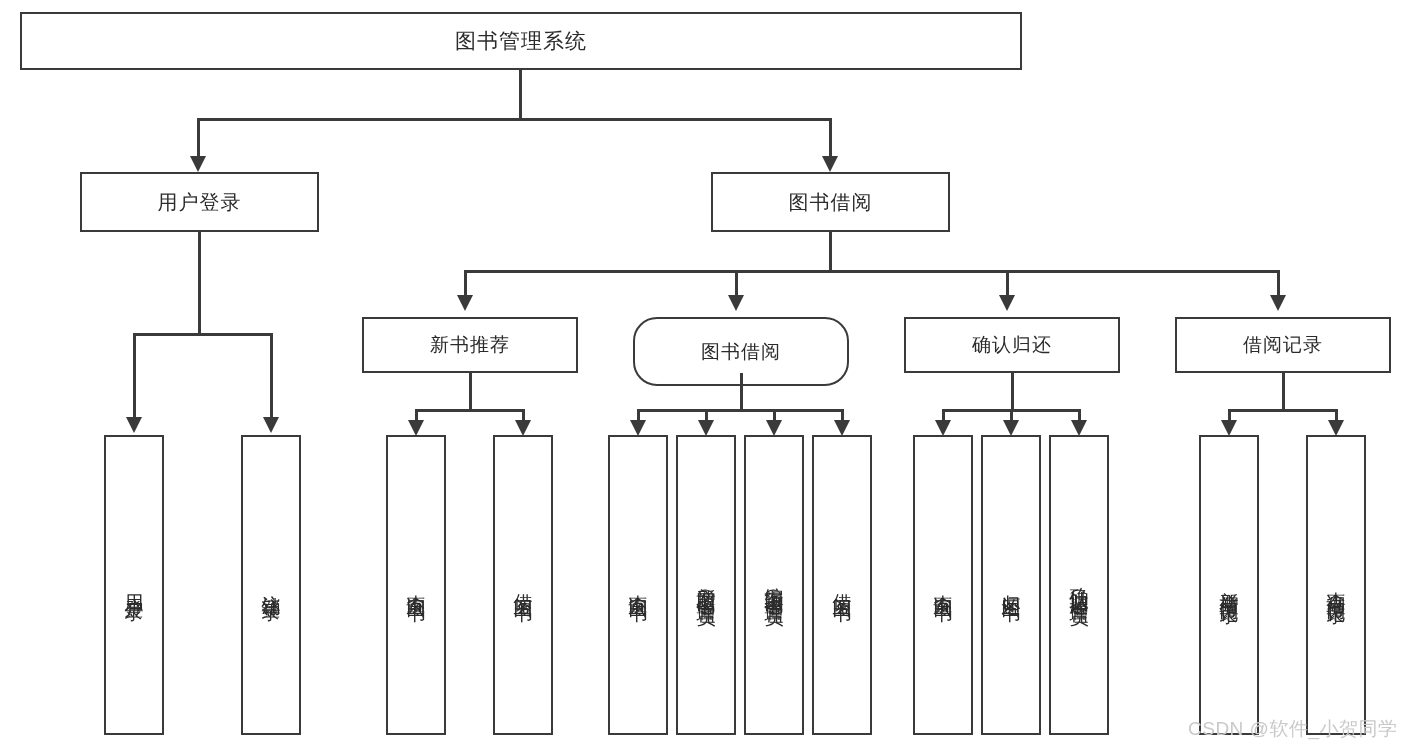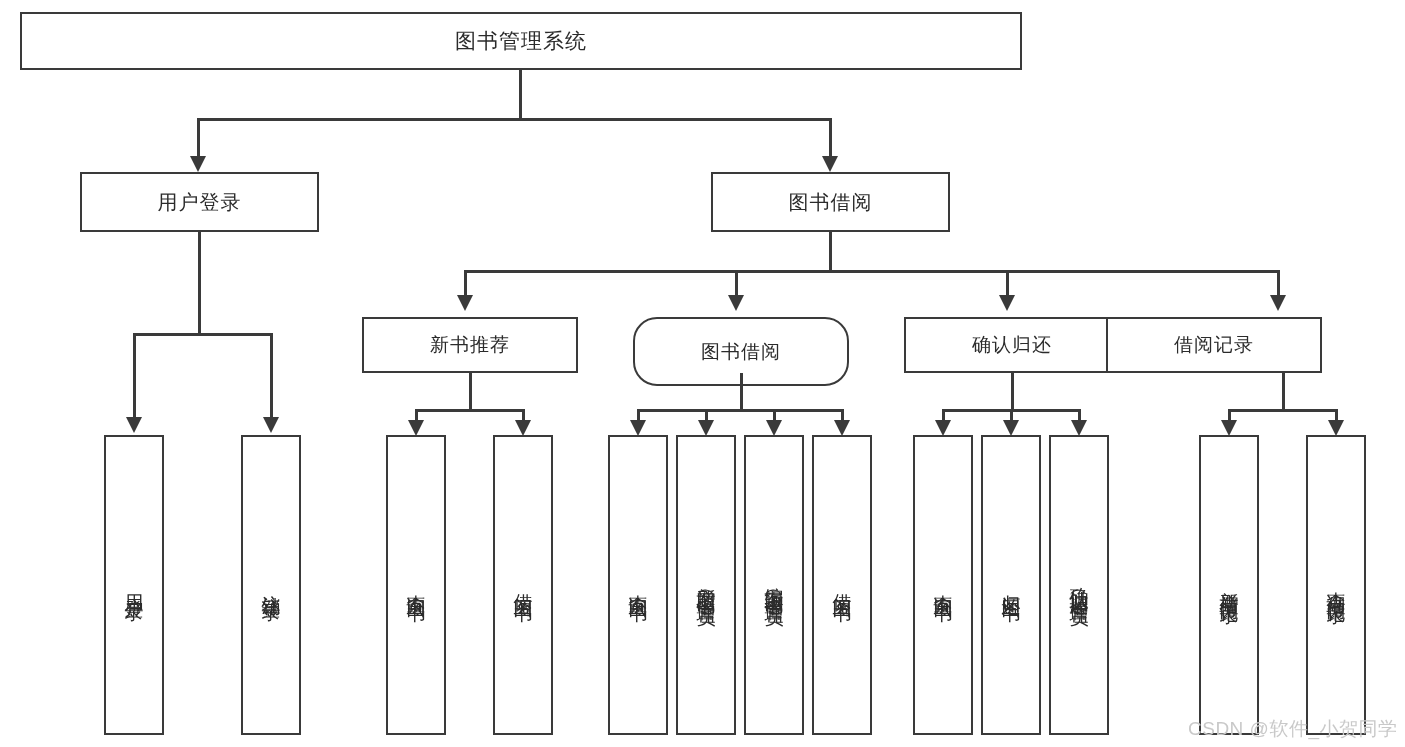--- a/index.html
+++ b/index.html
@@ -134,21 +134,21 @@
 
   <div class="node lvl3" style="left:362px; top:317px; width:216px; height:56px;">
     <span class="lbl">新书推荐</span>
   </div>
   <div class="node lvl3" style="left:633px; top:317px; width:216px; height:69px;border-radius:24px;">
     <span class="lbl">图书借阅</span>
   </div>
   <div class="node lvl3" style="left:904px; top:317px; width:216px; height:56px;">
     <span class="lbl">确认归还</span>
   </div>
-  <div class="node lvl3" style="left:1106px; top:317px; width:216px; height:56px;">
+  <div class="node lvl3" style="left:1175px; top:317px; width:216px; height:56px;">
     <span class="lbl">借阅记录</span>
   </div>
 
   <div class="vline" style="left:469px; top:373px; height:36px;"></div>
   <div class="hline" style="left:415px; top:409px; width:110px;"></div>
   <div class="vline" style="left:415px; top:409px; height:14px;"></div>
   <div class="arrow" style="left:408px; top:420px;"></div>
   <div class="vline" style="left:522px; top:409px; height:14px;"></div>
   <div class="arrow" style="left:515px; top:420px;"></div>
 

